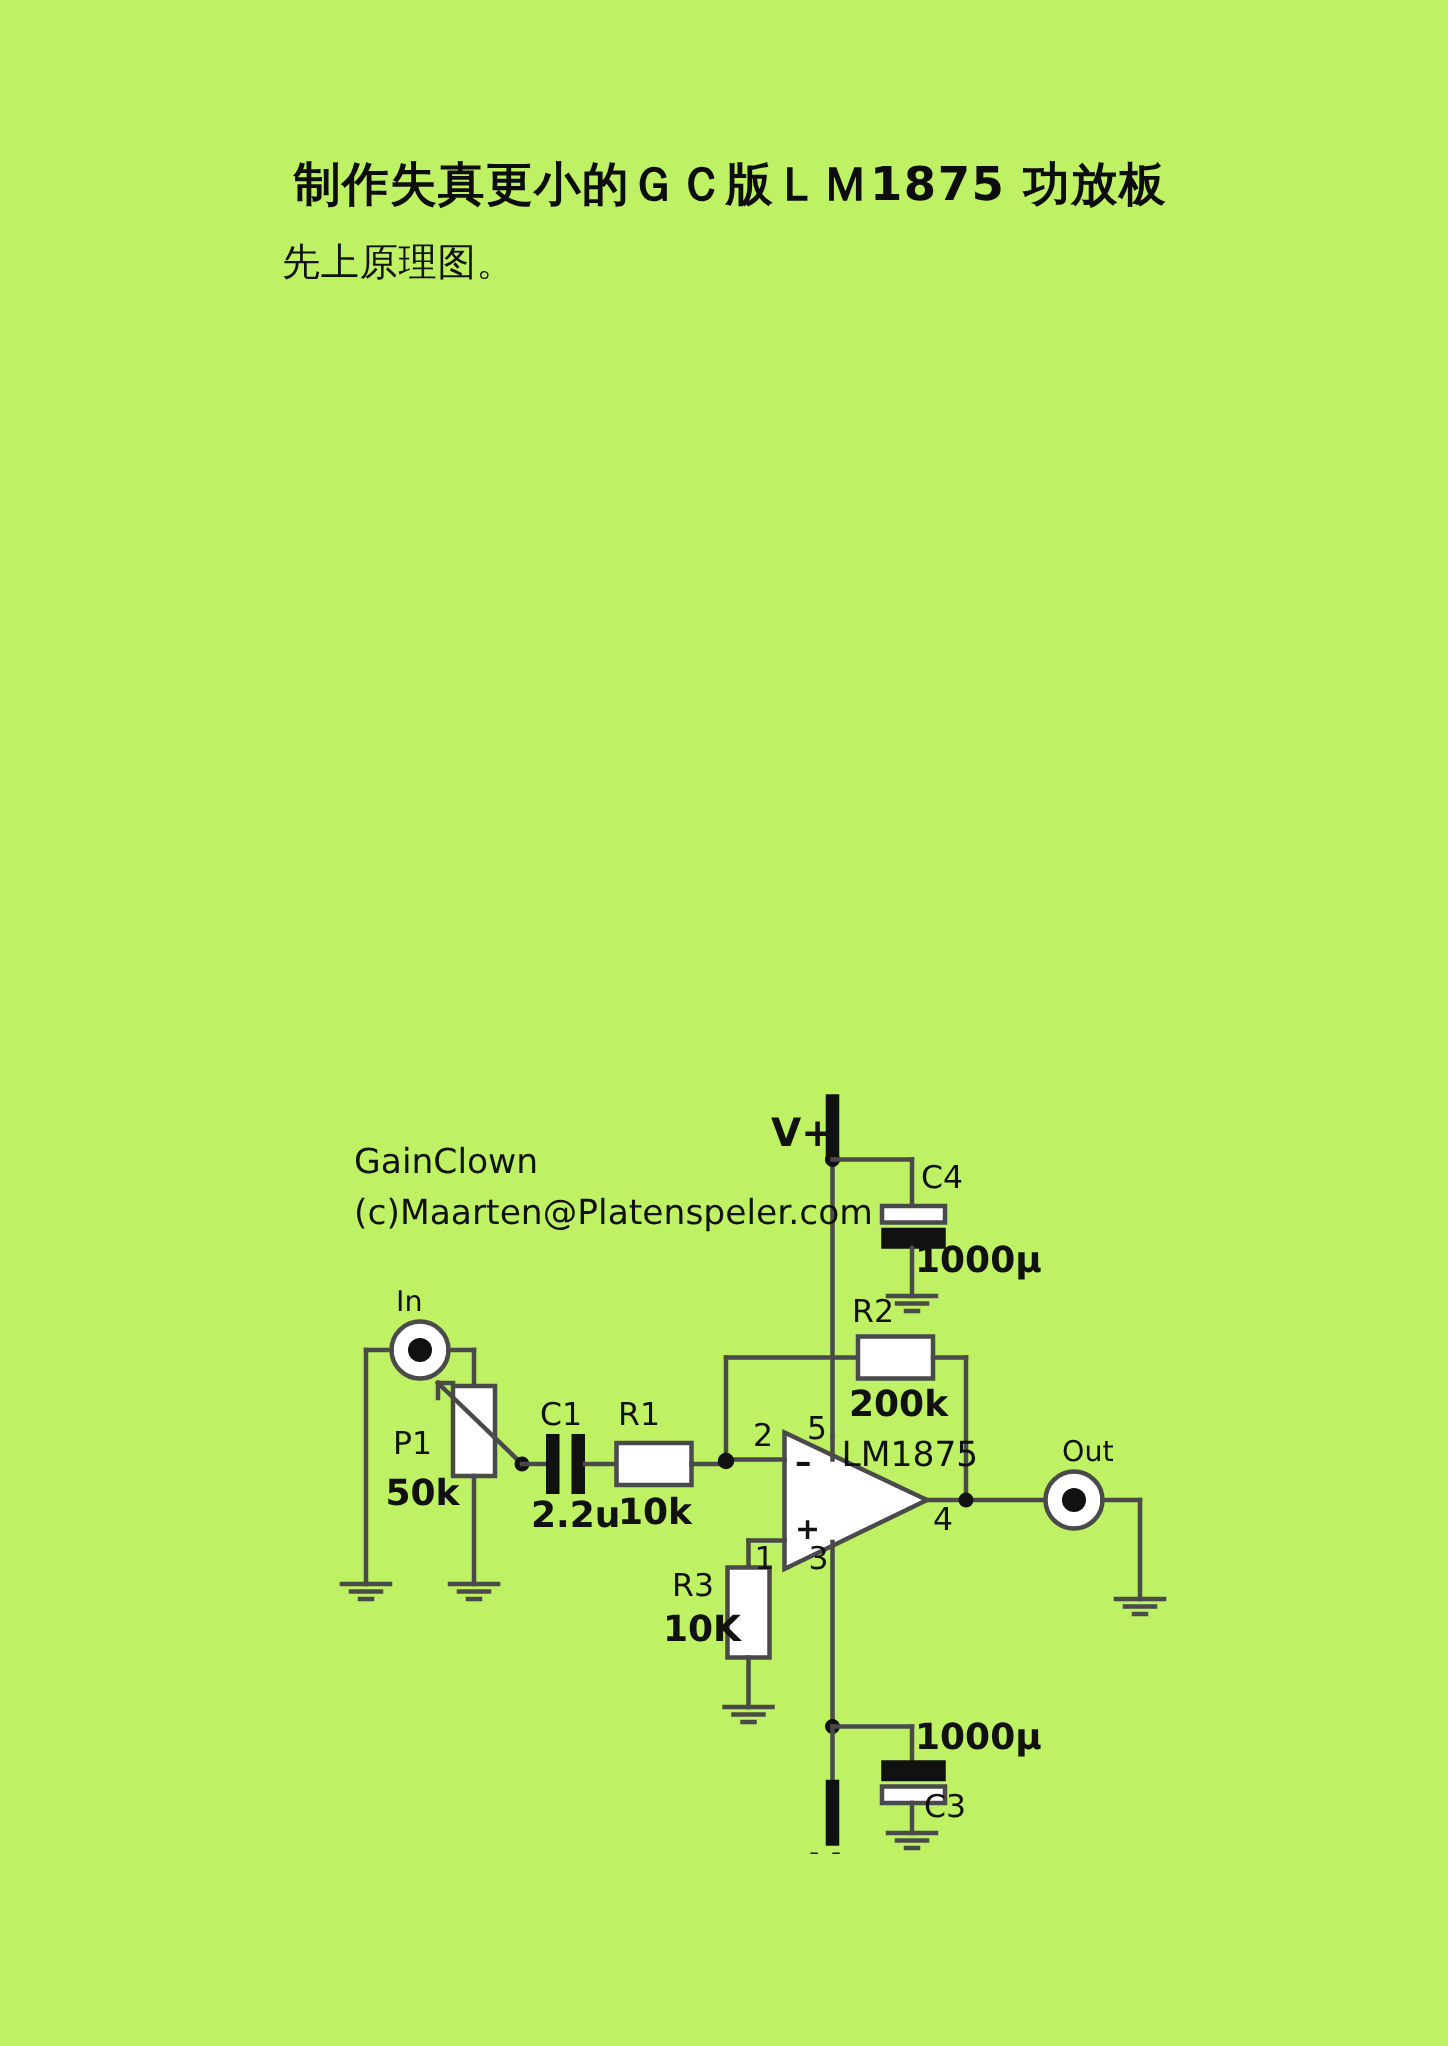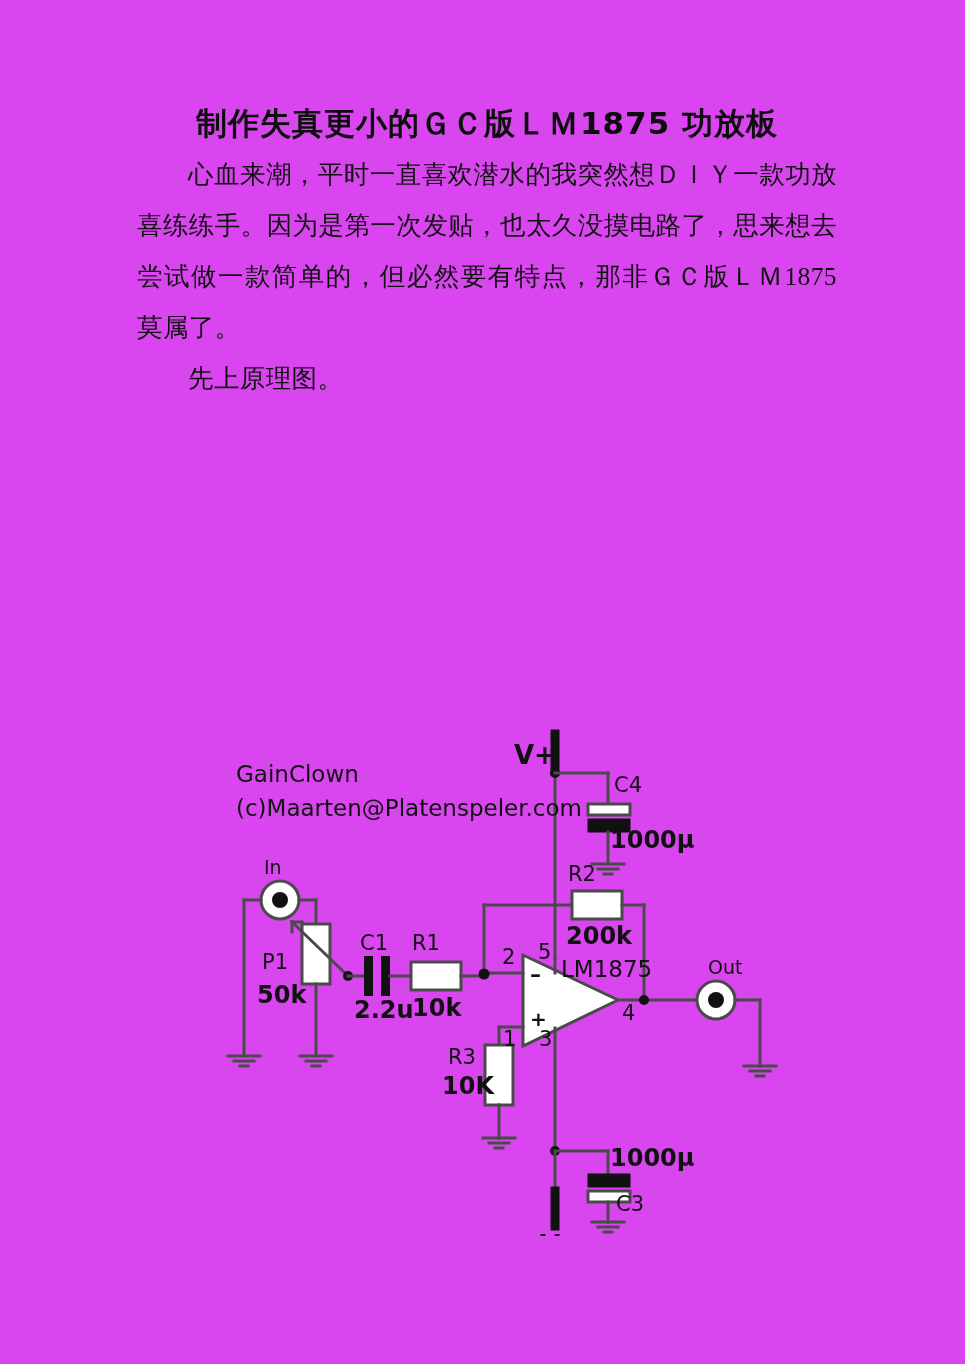--- a/index.html
+++ b/index.html
@@ -13,21 +13,21 @@
     position: relative;
     font-family: "Liberation Serif", "DejaVu Serif", serif;
     color: #000000;
     overflow: hidden;
   }
   .page {
     position: absolute;
     left: 0; top: 0;
     width: 965px;
     height: 1364px;
-    background: #d946ef;
+    background: #bef264;
   }
   .doc-body {
     position: absolute;
     left: 137px;
     top: 104px;
     width: 700px;
   }
   .doc-title {
     font-family: "DejaVu Sans", "Liberation Sans", sans-serif;
     font-size: 31px;
@@ -60,21 +60,20 @@
   .schematic-wrap svg { display: block; }
 </style>
 </head>
 <body>
 
 <div class="page">
 
   <div class="doc-body">
     <h1 class="doc-title">制作失真更小的ＧＣ版ＬＭ1875 功放板</h1>
 
-    <p class="para">心血来潮，平时一直喜欢潜水的我突然想ＤＩＹ一款功放喜练练手。因为是第一次发贴，也太久没摸电路了，思来想去尝试做一款简单的，但必然要有特点，那非ＧＣ版ＬＭ1875 莫属了。</p>
 
 
     <p class="para">先上原理图。</p>
   </div>
 
   <div class="schematic-wrap">
     <svg width="600" height="510" viewBox="0 0 600 510" xmlns="http://www.w3.org/2000/svg">
 
       <g fill="none" stroke="#4a4a4a" stroke-width="3" stroke-linecap="square">
 

